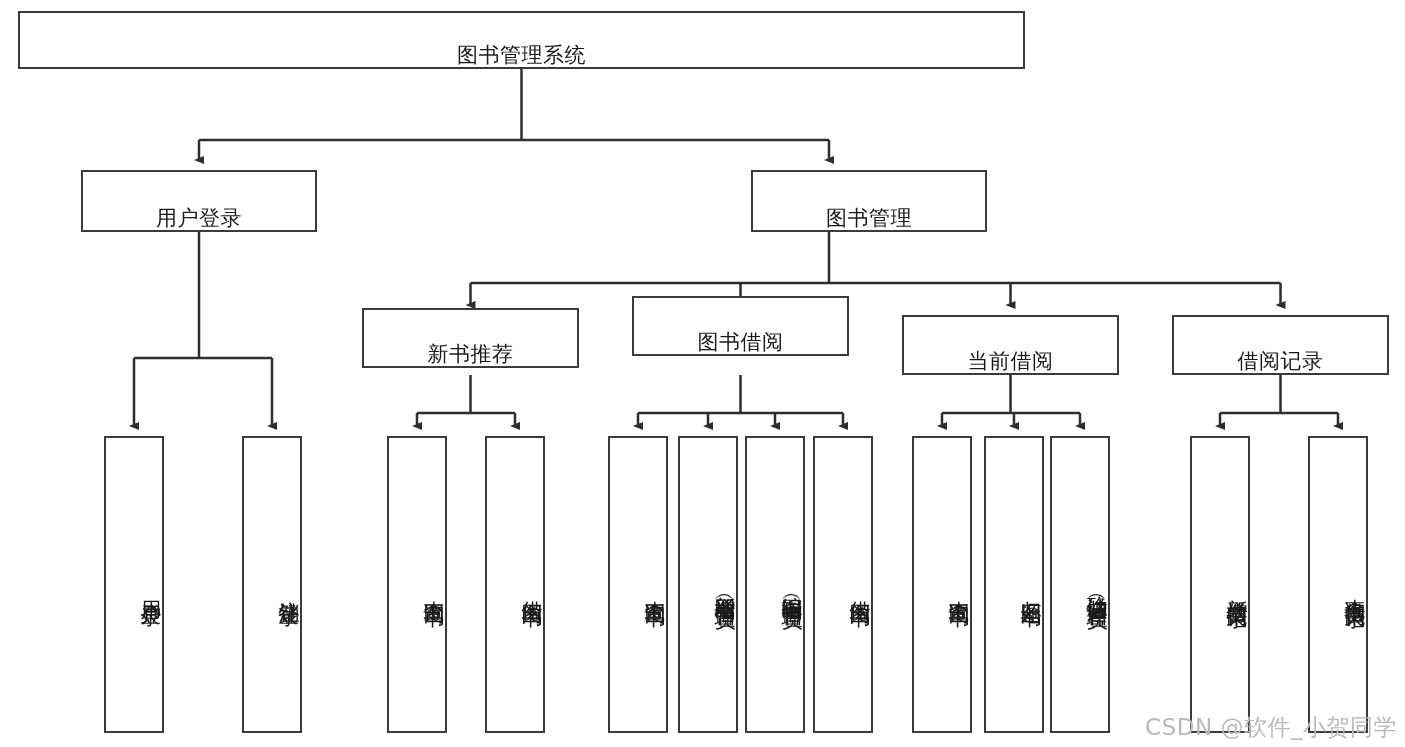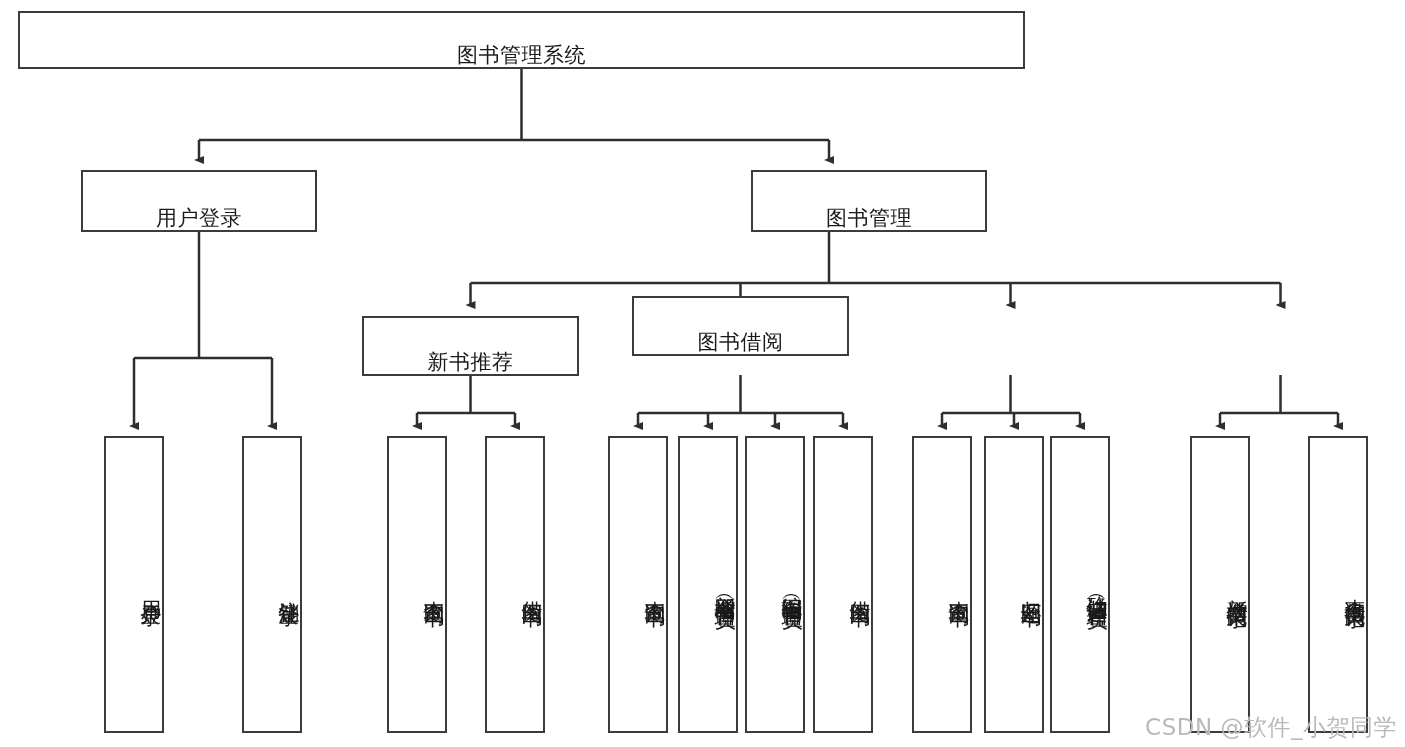--- a/index.html
+++ b/index.html
@@ -120,29 +120,35 @@
   </div>
 
   <div class="node h" style="left:81px;top:170px;width:236px;height:62px;">
     <span class="lbl">用户登录</span>
   </div>
 
   <div class="node h" style="left:711px;top:170px;width:236px;height:62px;margin-left:40px;">
     <span class="lbl">图书管理</span>
   </div>
 
-  <div class="node h" style="left:362px;top:316px;width:217px;height:60px;font-family:Liberation Serif, serif;">
+  <div class="node h" style="left:362px;top:308px;width:217px;height:60px;font-family:Liberation Serif, serif;">
     <span class="lbl">新书推荐</span>
   </div>
 
   <div class="node h" style="left:632px;top:296px;width:217px;height:60px;">
     <span class="lbl">图书借阅</span>
   </div>
 
+  <div class="node h" style="left:902px;top:315px;width:217px;height:60px;">
+    <span class="lbl">当前借阅</span>
+  </div>
 
+  <div class="node h" style="left:1172px;top:315px;width:217px;height:60px;">
+    <span class="lbl">借阅记录</span>
+  </div>
 
   <div id="leaf-layer">
       <div class="node v" style="left: 104px; top: 436px; width: 60px; height: 297px;">
         <span class="lbl">用户登录</span>
       </div>
       <div class="node v" style="left: 242px; top: 436px; width: 60px; height: 297px;">
         <span class="lbl">注销登录</span>
       </div>
       <div class="node v" style="left: 387px; top: 436px; width: 60px; height: 297px;">
         <span class="lbl">查询图书</span>

